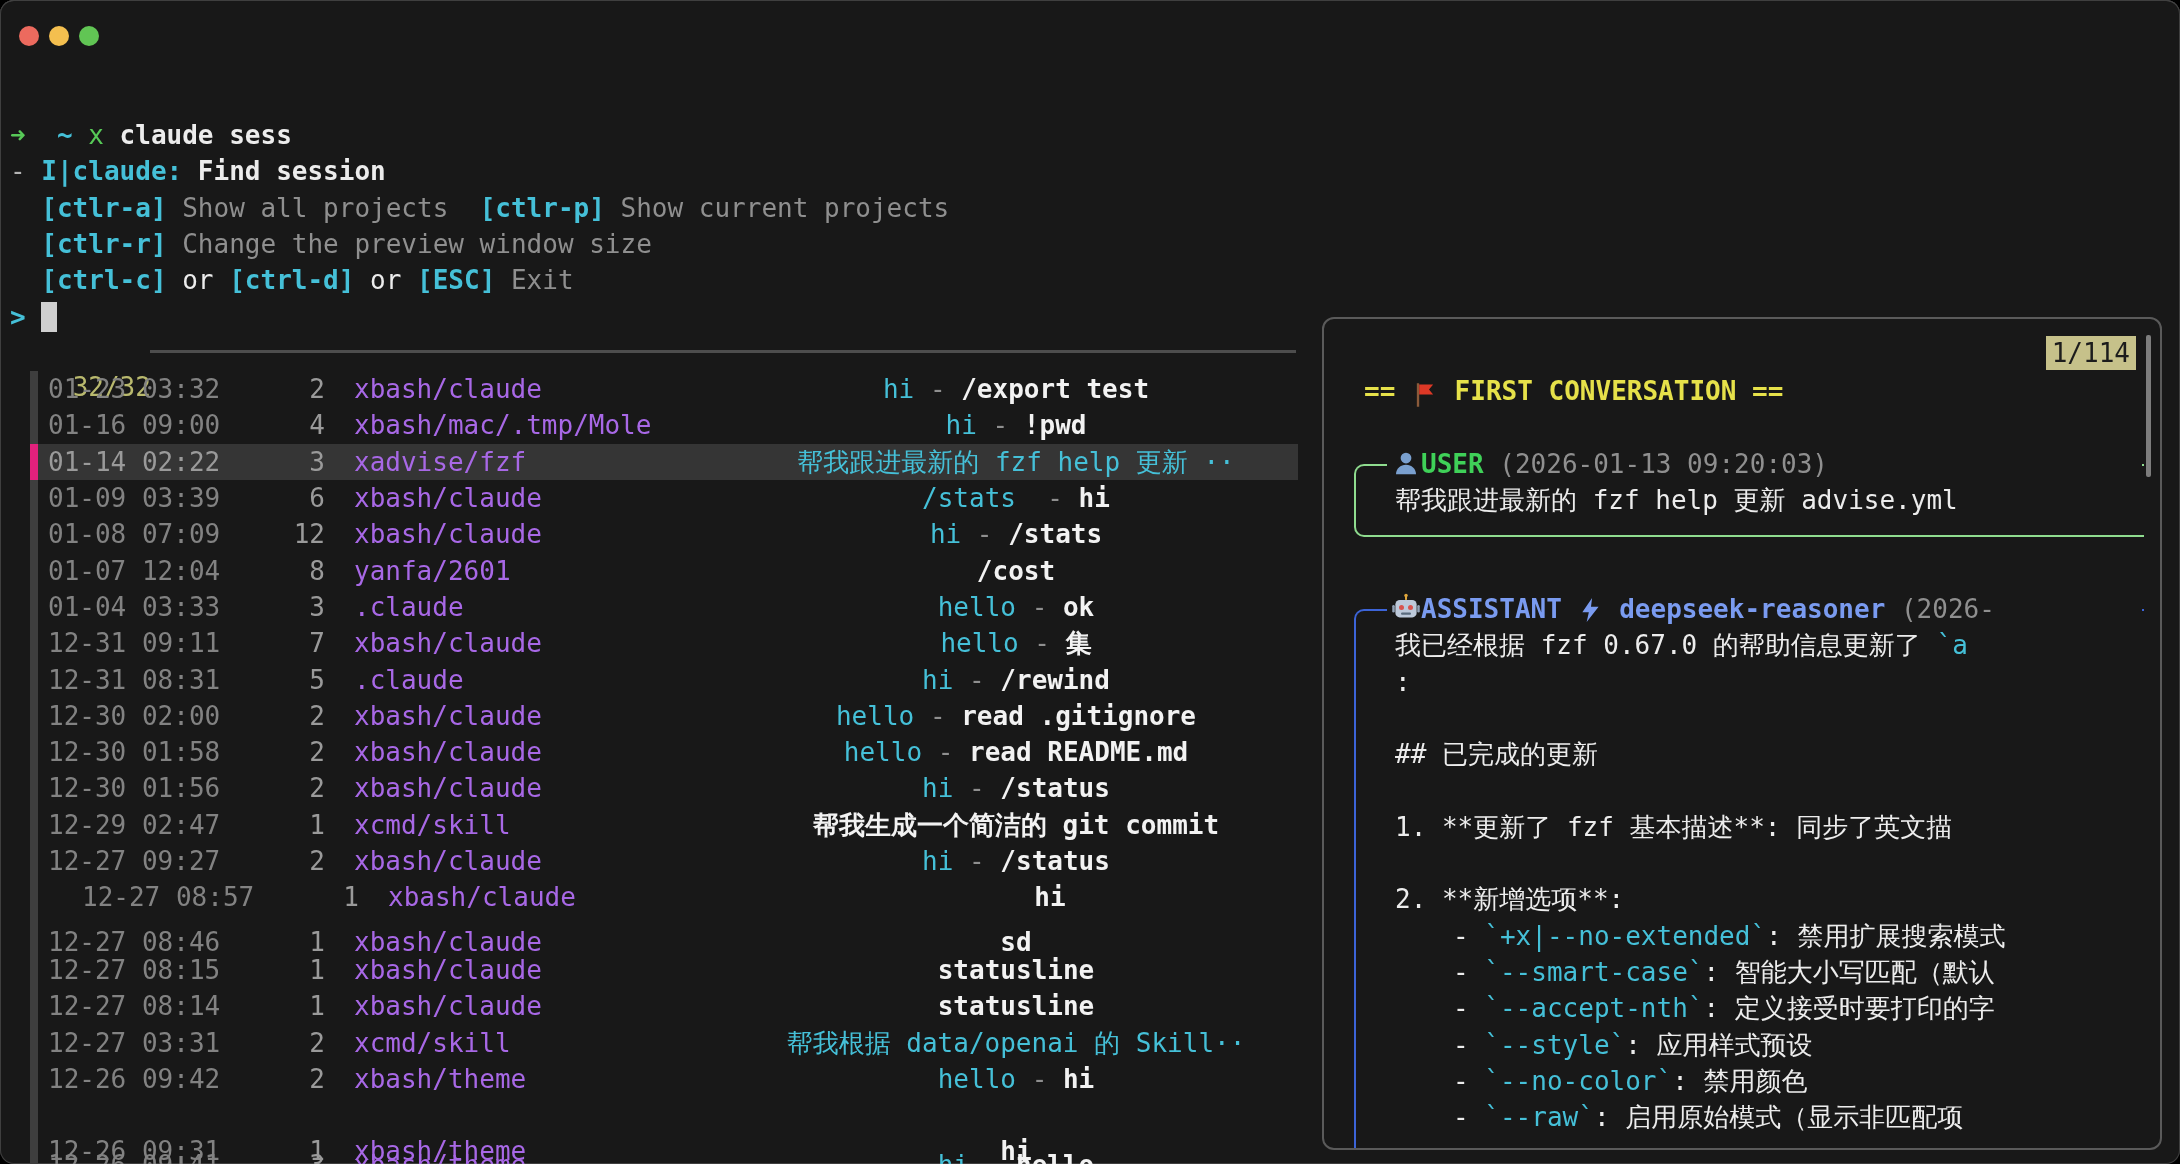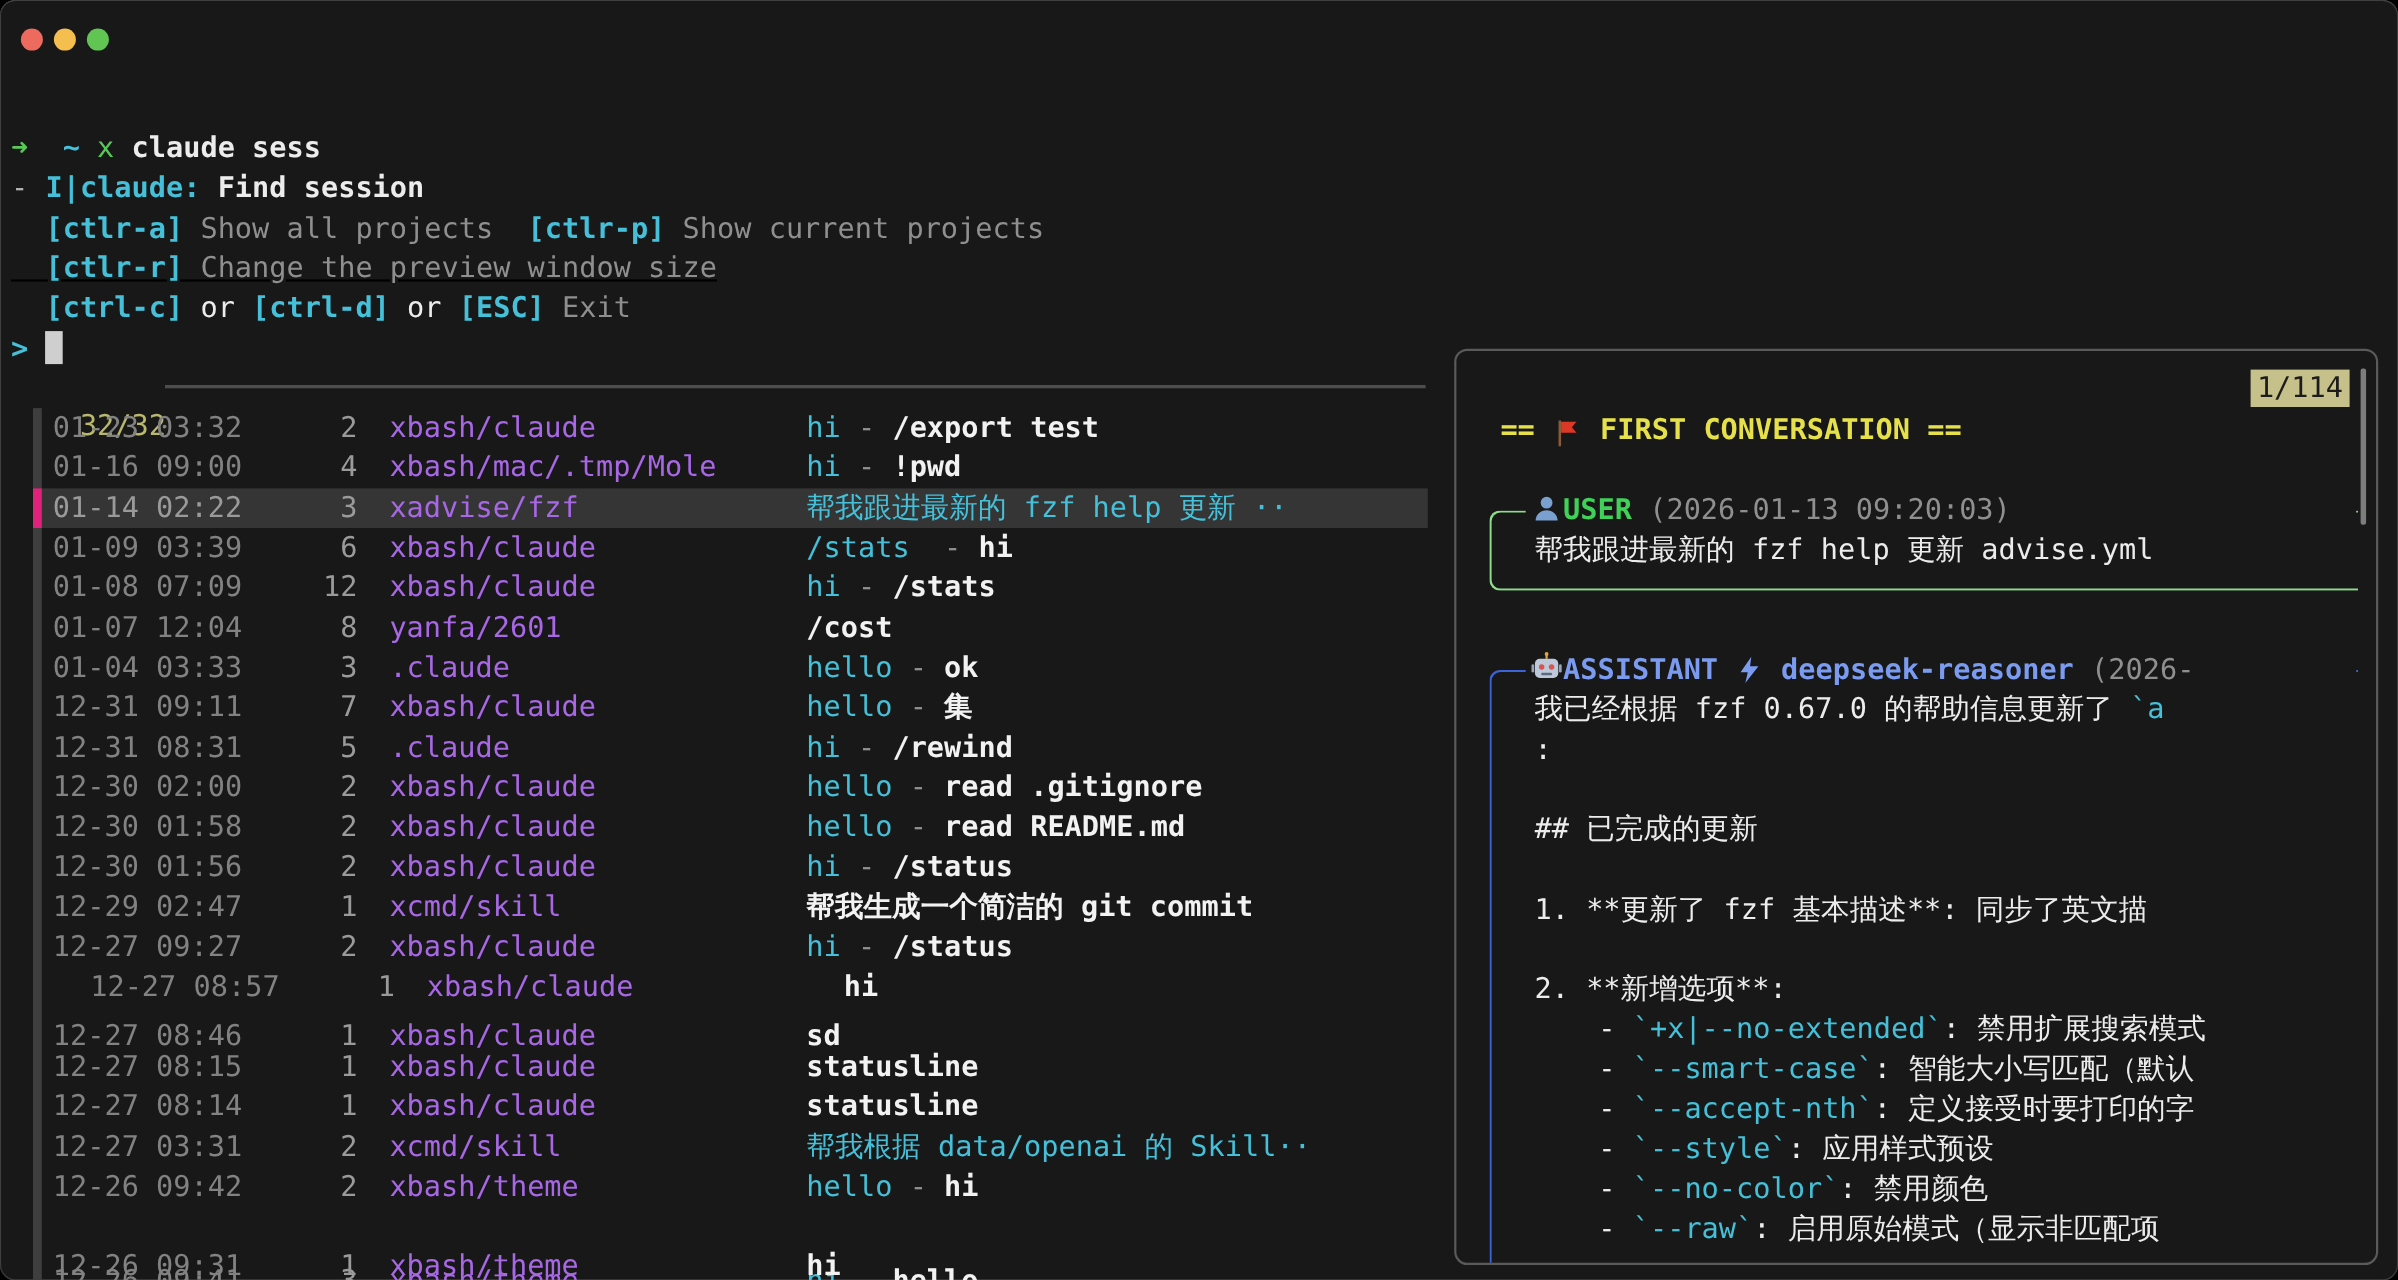--- a/index.html
+++ b/index.html
@@ -12,21 +12,21 @@
   .tl.close{left:19px;top:26px;background:#ec6a5e;}
   .tl.min{left:49px;top:26px;background:#f4bf4f;}
   .tl.max{left:79px;top:26px;background:#61c554;}
 
   .tline{position:absolute;left:10px;height:36px;line-height:36px;white-space:pre;}
   .row{position:absolute;left:0;width:1310px;height:36px;line-height:36px;white-space:pre;cursor:pointer;}
   .cell{position:absolute;top:0;height:36px;line-height:36px;white-space:pre;}
   .col-date{left:48px;}
   .col-n{left:255px;width:70px;text-align:right;}
   .col-p{left:354px;}
-  .col-m{left:733px;width:566px;overflow:hidden;}
+  .col-m{left:733px;width:566px;overflow:hidden;text-align:center;}
 
   
   .c-cy{color:#45c0d8;}
   .c-w{color:#ececec;}
   .c-wb{color:#f2f2f2;font-weight:700;}
   .c-dim{color:#8f8f8f;}
   .c-dim2{color:#b4b4b4;}
   .c-green{color:#57c957;}
   .c-purple{color:#a868e6;}
   .c-khaki{color:#b9b96e;}
@@ -69,21 +69,21 @@
   <div>
     <button class="tl close"></button>
     <button class="tl min"></button>
     <button class="tl max"></button>
   </div>
 
   <div id="term">
       <div class="tline" style="top: 117px;"><span class="c-green b">➜</span><span class="c-w">  </span><span class="c-cy b">~</span><span class="c-w"> </span><span class="c-green">x</span><span class="c-w"> </span><span class="c-w b">claude sess</span></div>
       <div class="tline" style="top: 153px;"><span class="c-dim2">- </span><span class="c-cy b">I|claude:</span><span class="c-w"> </span><span class="c-w b">Find session</span></div>
       <div class="tline" style="top: 190px;"><span class="c-dim">  </span><span class="c-cy b">[ctlr-a]</span><span class="c-dim"> Show all projects  </span><span class="c-cy b">[ctlr-p]</span><span class="c-dim"> Show current projects</span></div>
-      <div class="tline" style="top: 226px; text-decoration: underline;"><span class="c-dim">  </span><span class="c-cy b">[ctlr-r]</span><span class="c-dim"> Change the preview window size</span></div>
+      <div class="tline" style="top: 226px;"><span class="c-dim">  </span><span class="c-cy b">[ctlr-r]</span><span class="c-dim"> Change the preview window size</span></div>
       <div class="tline" style="top: 262px;"><span class="c-dim">  </span><span class="c-cy b">[ctrl-c]</span><span class="c-w"> or </span><span class="c-cy b">[ctrl-d]</span><span class="c-w"> or </span><span class="c-cy b">[ESC]</span><span class="c-dim"> Exit</span></div>
       <div class="tline" style="top: 299px;"><span class="c-cy b">&gt; </span><span class="cursor"></span></div>
     </div>
 
   <div class="tline" id="counter-line" style="top:333px;">
     <span class="c-khaki">32/32</span>
   </div>
   <div class="hr" style="left:150px;top:350px;width:1146px;"></div>
 
   <div class="gutter" style="top:371px;height:793px;"></div>

